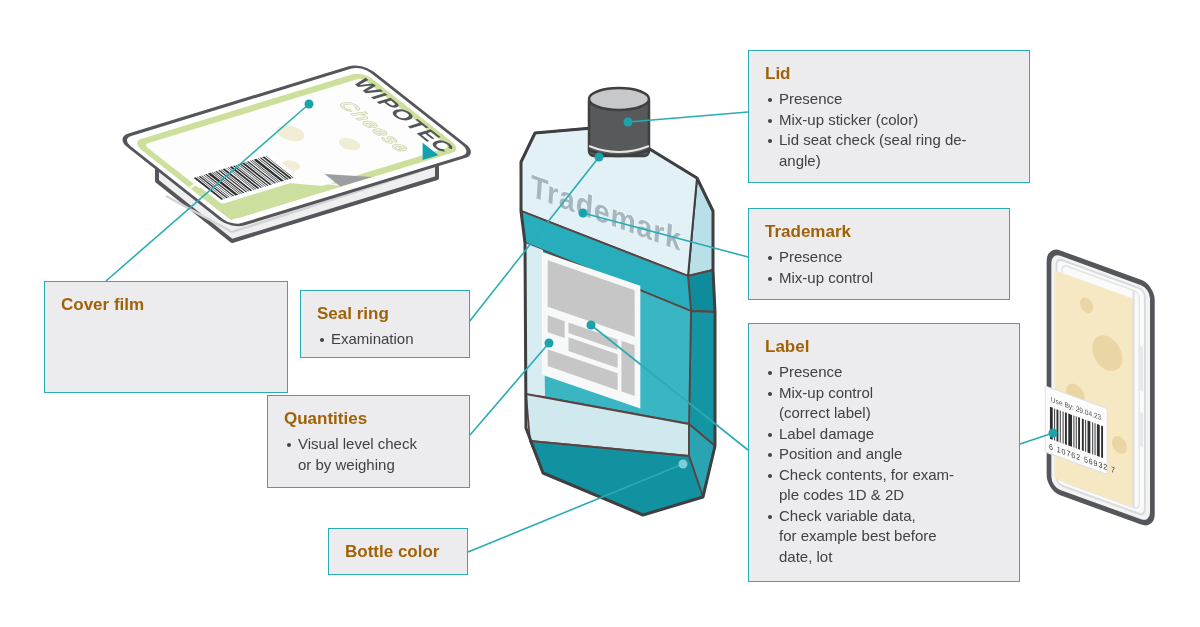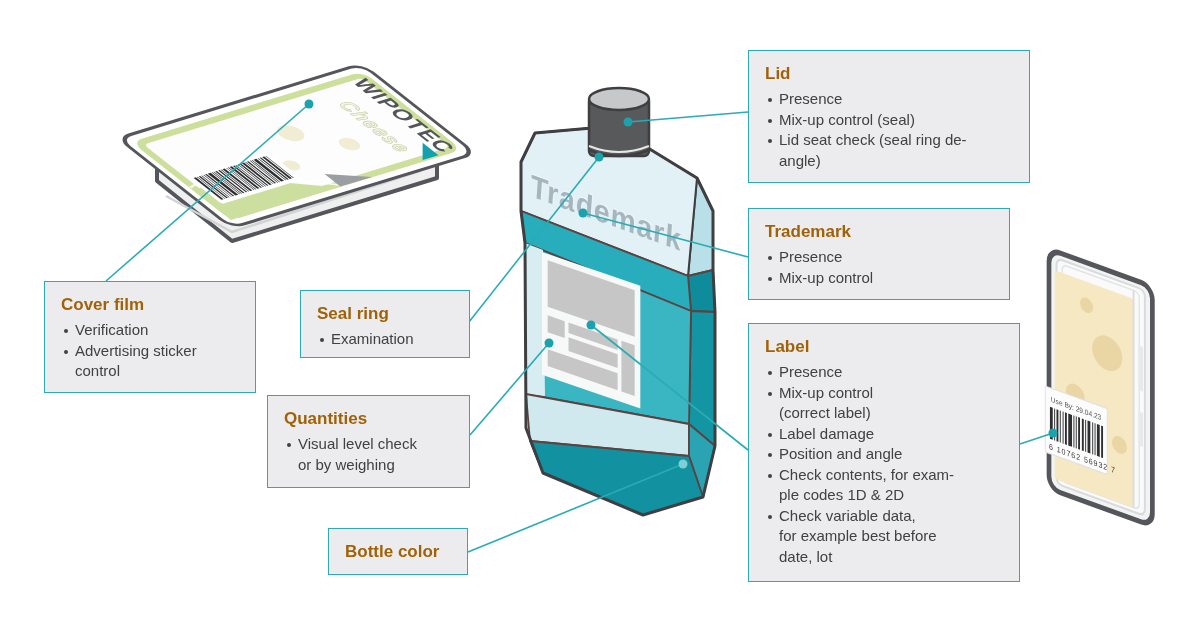--- a/index.html
+++ b/index.html
@@ -7,21 +7,21 @@
        font-family:"Liberation Sans",sans-serif;color:#414042;}
   #art{position:absolute;left:0;top:0;z-index:1;}
   .callout{position:absolute;z-index:2;background:#ececee;border:1px solid #29acb4;
            box-sizing:border-box;padding:12px 14px 8px 16px;}
   .callout h3{margin:0 0 4px 0;font-size:17px;line-height:22px;font-weight:bold;color:#a16207;}
   .callout ul{margin:1px;padding:0;list-style:none;}
   .callout li{position:relative;padding-left:13px;font-size:15px;line-height:20.5px;
               color:#414042;white-space:pre-line;}
   .callout li::before{content:"";position:absolute;left:2px;top:9px;width:4px;height:4px;
               border-radius:50%;background:#414042;}
-  #box-cover-film{left:44px;top:281px;width:212px;height:112px;}
+  #box-cover-film{left:44px;top:281px;width:244px;height:112px;}
   #box-seal-ring{left:300px;top:290px;width:170px;height:68px;}
   #box-quantities{left:267px;top:395px;width:203px;height:93px;}
   #box-bottle-color{left:328px;top:528px;width:140px;height:47px;}
   #box-lid{left:748px;top:50px;width:282px;height:133px;}
   #box-embossing{left:748px;top:208px;width:262px;height:92px;}
   #box-label{left:748px;top:323px;width:272px;height:259px;}
 </style>
 </head>
 <body>
 
@@ -184,25 +184,20 @@
     <circle cx="583" cy="213" r="4.5"></circle>
     <circle cx="591" cy="325" r="4.5"></circle>
     <circle cx="549" cy="343" r="4.5"></circle>
     <circle cx="683" cy="464" r="4.5" fill="#7ccfd6"></circle>
     <circle cx="1053" cy="433" r="4.5"></circle>
   </g>
 </svg>
 
 <div class="callout" id="box-cover-film">
   <h3>Cover film</h3>
-  <ul>
-      <li>Verification</li>
-      <li>Advertising sticker
-control</li>
-    </ul>
 </div>
 <div class="callout" id="box-seal-ring">
   <h3>Seal ring</h3>
   <ul>
       <li>Examination</li>
     </ul>
 </div>
 <div class="callout" id="box-quantities">
   <h3>Quantities</h3>
   <ul>
@@ -211,21 +206,21 @@
     </ul>
 </div>
 <div class="callout" id="box-bottle-color">
   <h3>Bottle color</h3>
   <ul></ul>
 </div>
 <div class="callout" id="box-lid">
   <h3>Lid</h3>
   <ul>
       <li>Presence</li>
-      <li>Mix-up control (seal)</li>
+      <li>Mix-up sticker (color)</li>
       <li>Lid seat check (seal ring de-
 angle)</li>
     </ul>
 </div>
 <div class="callout" id="box-embossing">
   <h3>Trademark</h3>
   <ul>
       <li>Presence</li>
       <li>Mix-up control</li>
     </ul>

